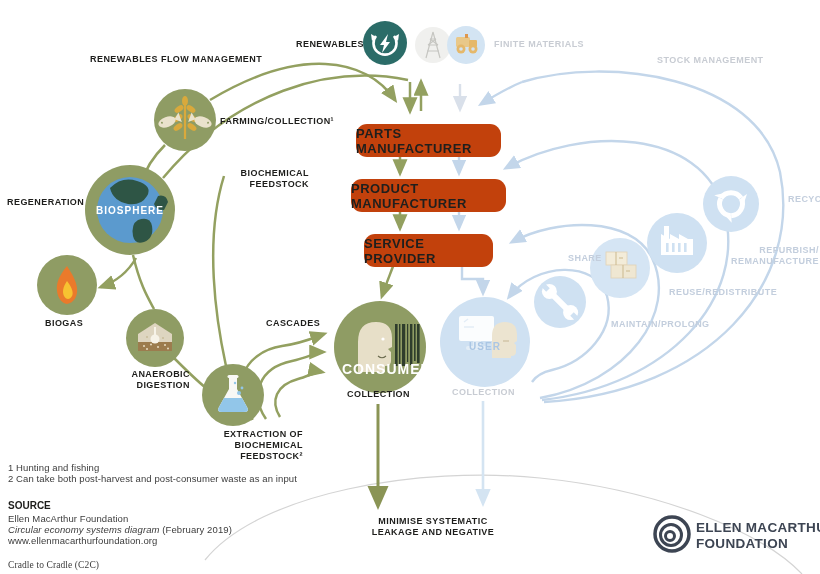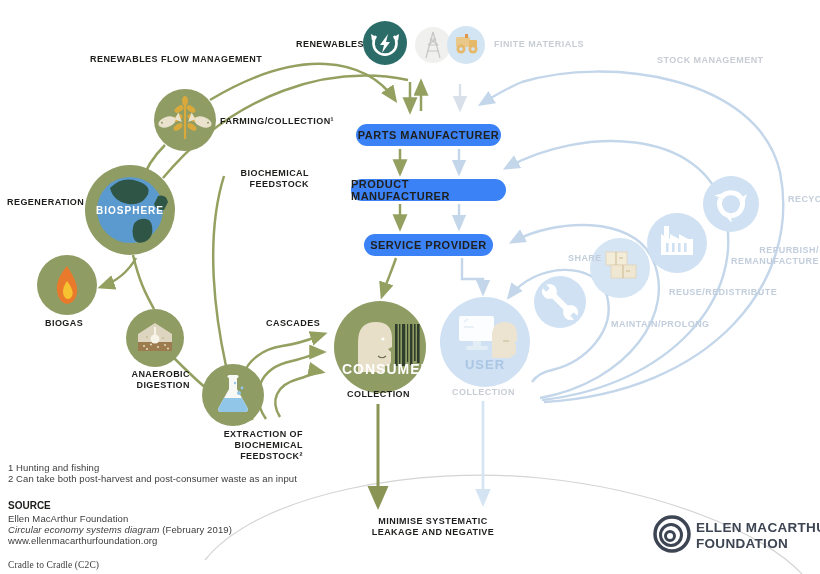--- a/index.html
+++ b/index.html
@@ -7,22 +7,22 @@
          font-family:"Liberation Sans",sans-serif;}
   svg{position:absolute;left:0;top:0;}
   .lbl{position:absolute;font-weight:bold;font-size:9px;line-height:1.2;letter-spacing:.45px;
        color:#1d1d1b;white-space:nowrap;text-align:right;}
   .wrap{white-space:normal;}
   .gray{color:#c8ccd3;}
   .blue{color:#c3cedd;padding-left:25px;}
   .whiteTxt{color:#ffffff;}
   .userTxt{color:#aac6e4;}
   .center{text-align:center;}
-  .pill{position:absolute;background:#3b82f6;border-radius:11px;height:22px;display:flex;
-        align-items:center;justify-content:center;font-weight:bold;font-size:11px;
+  .pill{position:absolute;background:#c2410c;border-radius:11px;height:33px;display:flex;
+        align-items:center;justify-content:center;font-weight:bold;font-size:13px;
         letter-spacing:.5px;color:#1f1f1d;}
   .note{position:absolute;font-size:9.5px;color:#3c3c3c;letter-spacing:.1px;white-space:nowrap;}
   .srcHead{position:absolute;font-size:10px;font-weight:bold;color:#1d1d1b;}
   .it{font-style:italic;}
   .logoTxt{position:absolute;font-weight:bold;font-size:13.5px;line-height:1.15;
            letter-spacing:.3px;color:#3d4553;white-space:nowrap;}
 </style>
 </head>
 <body>
 
@@ -296,21 +296,21 @@
 <div class="lbl blue" style="left:586px;top:319px;">MAINTAIN/PROLONG</div>
 <div class="lbl blue" style="left:644px;top:287px;">REUSE/REDISTRIBUTE</div>
 <div class="lbl blue" style="left:706px;top:245px;">
   <div>REFURBISH/</div>
   <div>REMANUFACTURE</div>
 </div>
 <div class="lbl blue" style="left:763px;top:194px;">RECYCLE</div>
 
 <div class="lbl whiteTxt center" style="left:85px;top:205px;width:90px;font-size:10px;letter-spacing:1px;">BIOSPHERE</div>
 <div class="lbl whiteTxt center" style="left:342px;top:361px;width:76px;font-size:14px;letter-spacing:1px;">CONSUMER</div>
-<div class="lbl userTxt center" style="left:458px;top:357px;width:54px;font-size:13px;letter-spacing:1px;">USER</div>
+<div class="lbl userTxt center" style="left:458px;top:341px;width:54px;font-size:10px;letter-spacing:1px;">USER</div>
 
 <div class="pill" style="left:356px;top:124px;width:145px;">PARTS MANUFACTURER</div>
 <div class="pill" style="left:351px;top:179px;width:155px;">PRODUCT MANUFACTURER</div>
 <div class="pill" style="left:364px;top:234px;width:129px;">SERVICE PROVIDER</div>
 
 <div class="lbl center" style="left:343px;top:516px;width:180px;">
   <div>MINIMISE SYSTEMATIC</div>
   <div>LEAKAGE AND NEGATIVE</div>
 </div>
 

